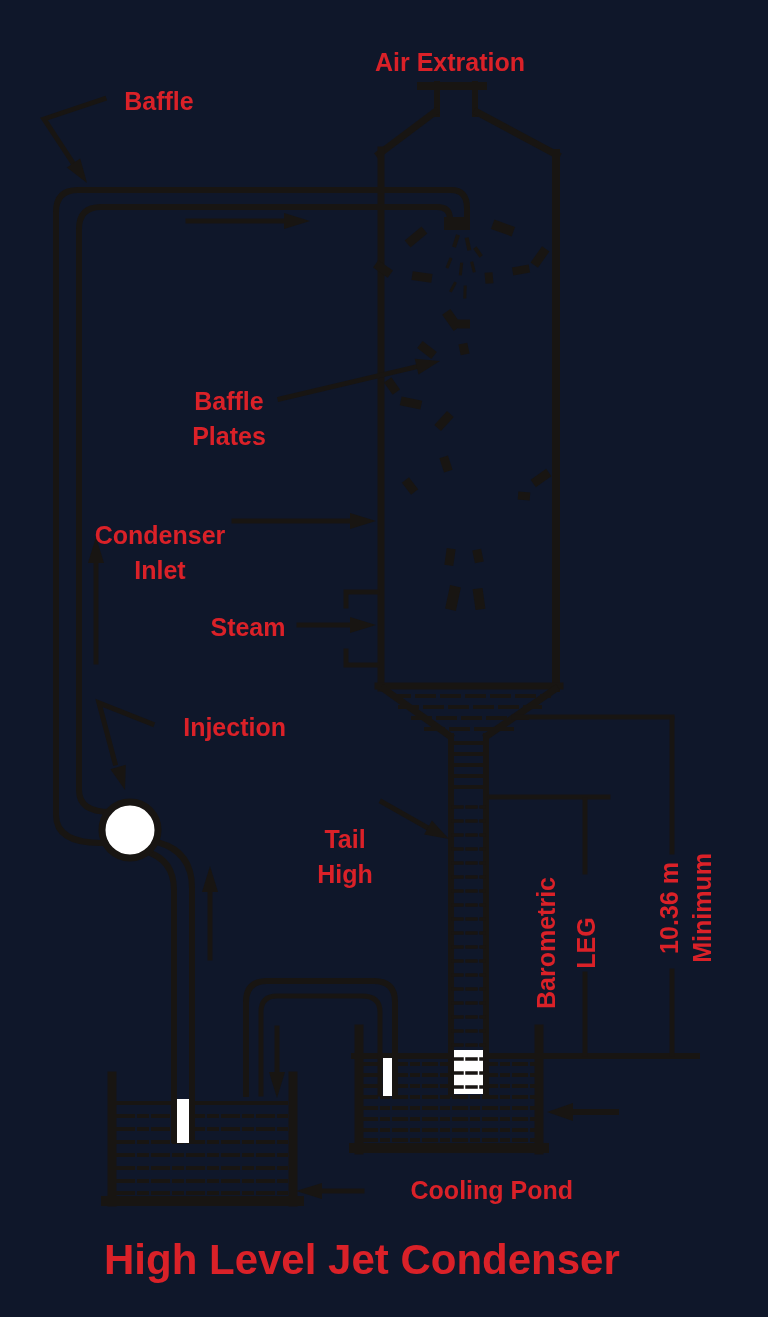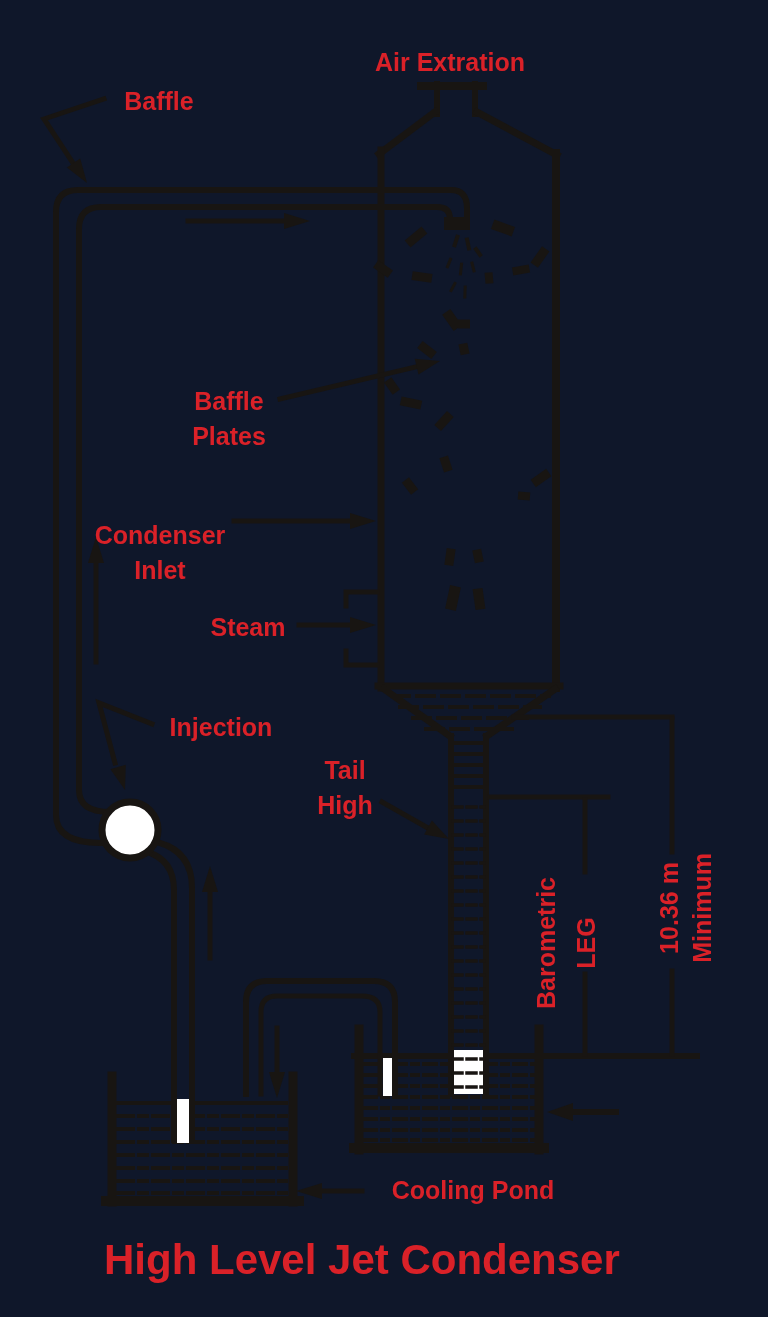--- a/index.html
+++ b/index.html
@@ -2,21 +2,21 @@
 <html><head>
 <meta charset="utf-8">
 <style>
   html,body{margin:0;padding:0;background:#ffffff;}
   #stage{position:relative;width:768px;height:1317px;background:#0f172a;overflow:hidden;
          font-family:"Liberation Sans",sans-serif;}
   #art{position:absolute;left:0;top:0;}
   .label{position:absolute;color:#da2128;font-weight:bold;font-size:25px;line-height:1.38;
          text-align:center;white-space:nowrap;}
   .label span{display:block;}
-  .label.left{text-align:center;}
+  .label.left{text-align:right;}
   .rot{position:absolute;color:#da2128;font-weight:bold;font-size:25px;line-height:1.6;
        text-align:center;transform:rotate(-90deg);white-space:nowrap;}
   .rot span{display:block;}
   .rot.tight{line-height:1.3;}
   #main-title{position:absolute;color:#da2128;font-weight:bold;font-size:42px;white-space:nowrap;}
 </style>
 </head>
 <body>
 
 <div id="stage">
@@ -199,21 +199,21 @@
   <span>Condenser</span>
   <span>Inlet</span>
 </div>
 
 <div class="label" style="left:204px;top:610px;width:88px;">Steam</div>
 
 <div class="label left" style="left:156px;top:710px;width:130px;">
   <span>Injection</span>
 </div>
 
-<div class="label" style="left:303px;top:753px;width:84px;">
+<div class="label" style="left:303px;top:822px;width:84px;">
   <span>Tail</span>
   <span>High</span>
 </div>
 
 <div class="rot" style="left:481px;top:903px;width:170px;height:80px;">
   <span>Barometric</span>
   <span>LEG</span>
 </div>
 
 <div class="rot tight" style="left:604px;top:872px;width:170px;height:72px;">

